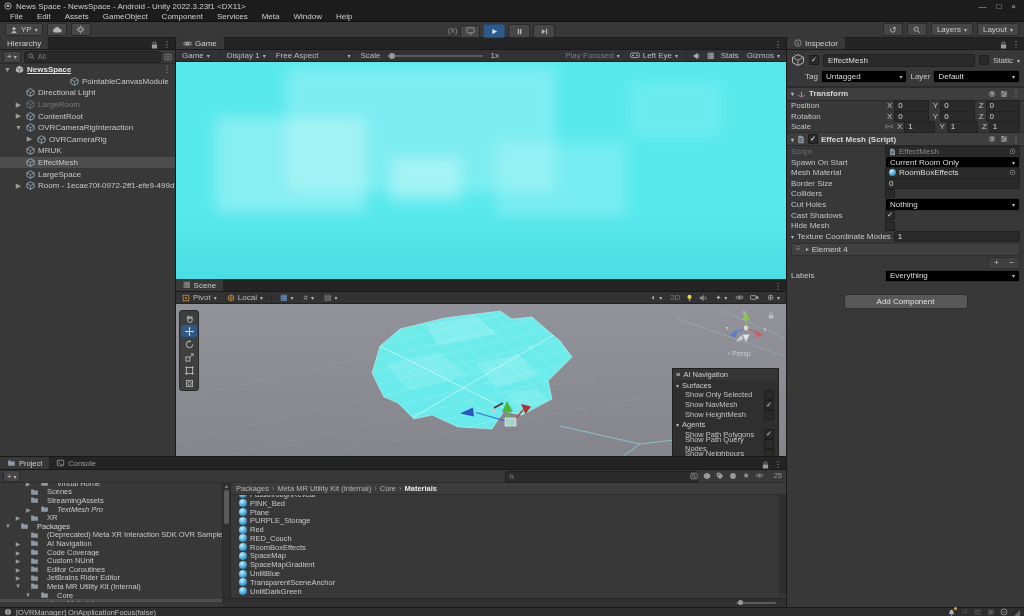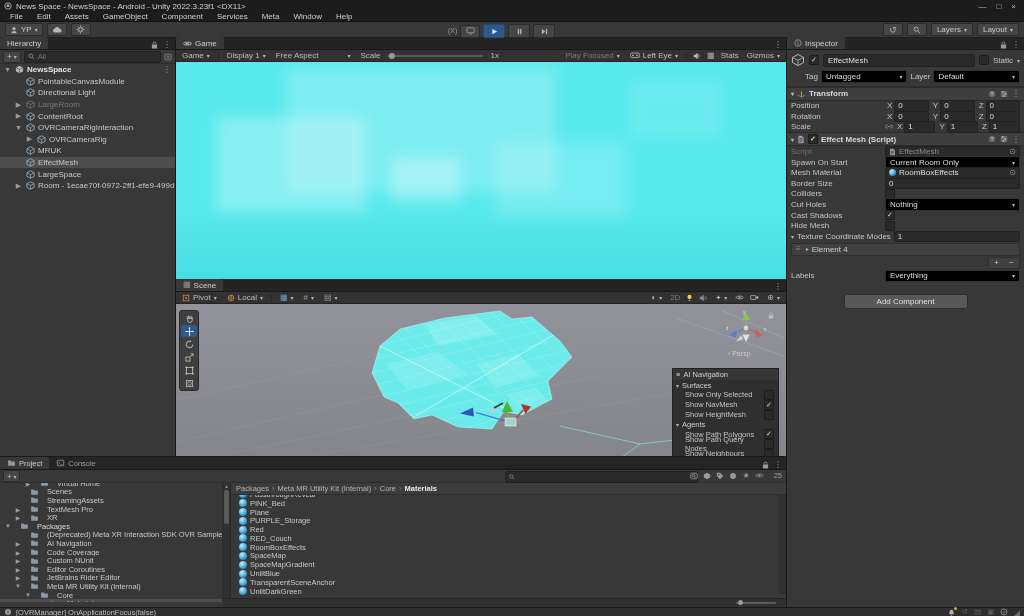--- a/index.html
+++ b/index.html
@@ -36,21 +36,21 @@
   .plusbtn{display:flex;align-items:center;background:#464646;border:1px solid #2a2a2a;border-radius:2px;height:10px;padding:0 3px;gap:2px;color:#ccc;}
   .searchbox{flex:1;display:flex;align-items:center;gap:3px;background:#2a2a2a;border:1px solid #212121;border-radius:2px;height:10px;padding:0 3px;color:#8a8a8a;}
   .searchbox input{flex:1;background:transparent;border:none;outline:none;color:#cfcfcf;font-size:7.5px;font-family:"Liberation Sans",sans-serif;padding:0;min-width:0;}
   .hrow{height:11.6px;display:flex;align-items:center;gap:3px;white-space:nowrap;overflow:hidden;}
   .hrow .arr{width:9px;text-align:center;color:#9a9a9a;font-size:7px;flex:none;}
   .hrow.sel{background:#4d4d4d;}
   .hrow.dim{color:#787878;}
   .hrow.dim .ic{opacity:.5;}
   .hrow .lbl{overflow:hidden;text-overflow:clip;}
   .hrow .rowkebab{margin-left:auto;padding-right:4px;color:#a5a5a5;}
-  .hrow.bold .lbl{font-weight:bold;color:#e2e2e2;}
+  .hrow.bold .lbl{font-weight:bold;color:#e2e2e2;text-decoration:underline;}
   
   #center{position:absolute;left:176px;top:38px;width:610px;height:418px;}
   .viewbar{height:12px;background:#323232;border-bottom:1px solid #232323;display:flex;align-items:center;gap:6px;padding:0 4px;box-sizing:border-box;color:#bdbdbd;white-space:nowrap;}
   .vb-dd{display:flex;align-items:center;gap:3px;padding:0 2px;}
   .vb-sep{width:1px;height:8px;background:#262626;}
   .dimtext{color:#7a7a7a;}
   #game-content{position:relative;width:610px;height:217px;background:#58e9ed;overflow:hidden;}
   .blob{position:absolute;background:#ffffff;filter:blur(7px);}
   #scene-view{position:absolute;left:0;top:242px;width:610px;height:176px;}
   #scene-content{position:relative;width:610px;height:153px;background:linear-gradient(#92929a,#85858c);overflow:hidden;}
@@ -287,21 +287,21 @@
           <span class="arr">▼</span>
           <span class="ic">
             <svg width="9" height="9" viewBox="0 0 10 10">
               <path d="M5 .8 9 3v4L5 9.2 1 7V3Z" fill="#b8b8b8"></path>
               <path d="M1 3l4 2 4-2M5 5v4.2" fill="none" stroke="#3a3a3a" stroke-width=".6"></path>
             </svg>
           </span>
           <span class="lbl">NewsSpace</span>
           <span class="rowkebab">⋮</span>
         </div>
-        <div class="hrow" style="padding-left: 14px;">
+        <div class="hrow" style="padding-left: 14px; margin-left: 44px;">
           <span class="arr"></span>
           <span class="ic">
             <svg width="9" height="9" viewBox="0 0 10 10">
               <path d="M5 .8 9 3v4L5 9.2 1 7V3Z" fill="none" stroke="#9fb8c8" stroke-width=".9"></path>
               <path d="M1 3l4 2 4-2M5 5v4.2" fill="none" stroke="#9fb8c8" stroke-width=".7"></path>
             </svg>
           </span>
           <span class="lbl">PointableCanvasModule</span>
         </div>
         <div class="hrow" style="padding-left: 14px;">
@@ -1095,21 +1095,21 @@
           </div>
           <div class="prow2" style="padding-left: 14px;">
             <span class="arr"></span>
             <span class="ic">
               <svg width="9" height="8" viewBox="0 0 10 10">
                 <path d="M.8 2h3l1 1.2h4.4v5.3H.8Z" fill="#8d9aa5"></path>
               </svg>
             </span>
             <span>StreamingAssets</span>
           </div>
-          <div class="prow2" style="padding-left: 14px;">
+          <div class="prow2" style="padding-left: 24px; font-style: italic;">
             <span class="arr">▶</span>
             <span class="ic">
               <svg width="9" height="8" viewBox="0 0 10 10">
                 <path d="M.8 2h3l1 1.2h4.4v5.3H.8Z" fill="#8d9aa5"></path>
               </svg>
             </span>
             <span>TextMesh Pro</span>
           </div>
           <div class="prow2" style="padding-left: 14px;">
             <span class="arr">▶</span>

